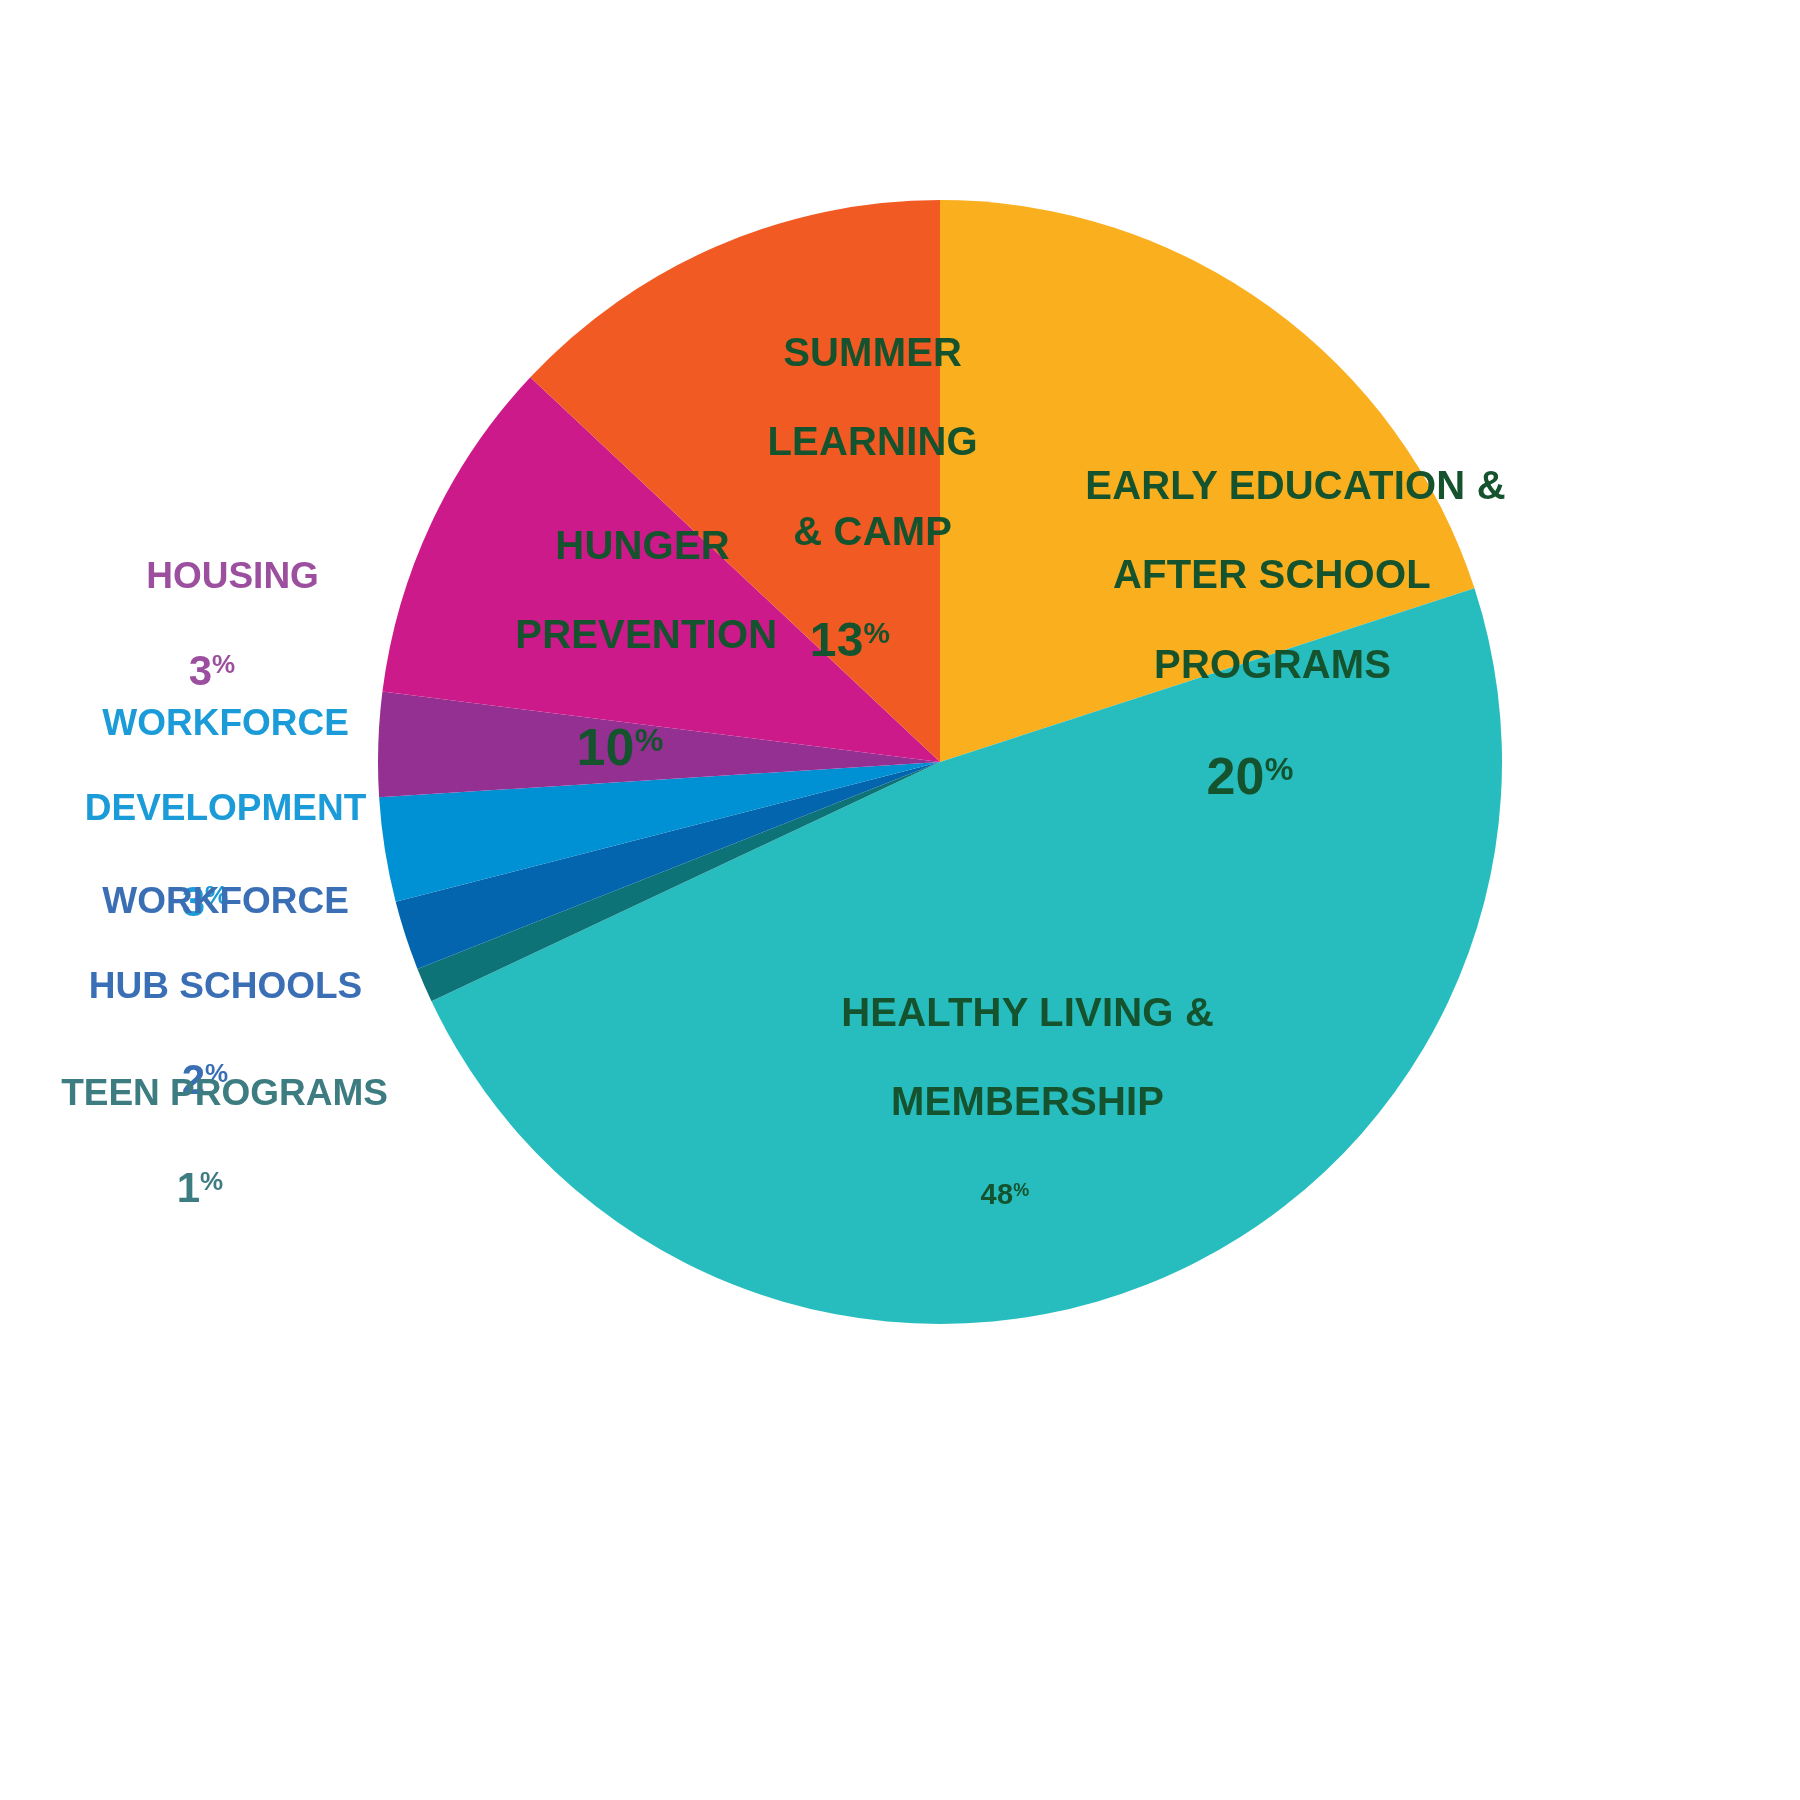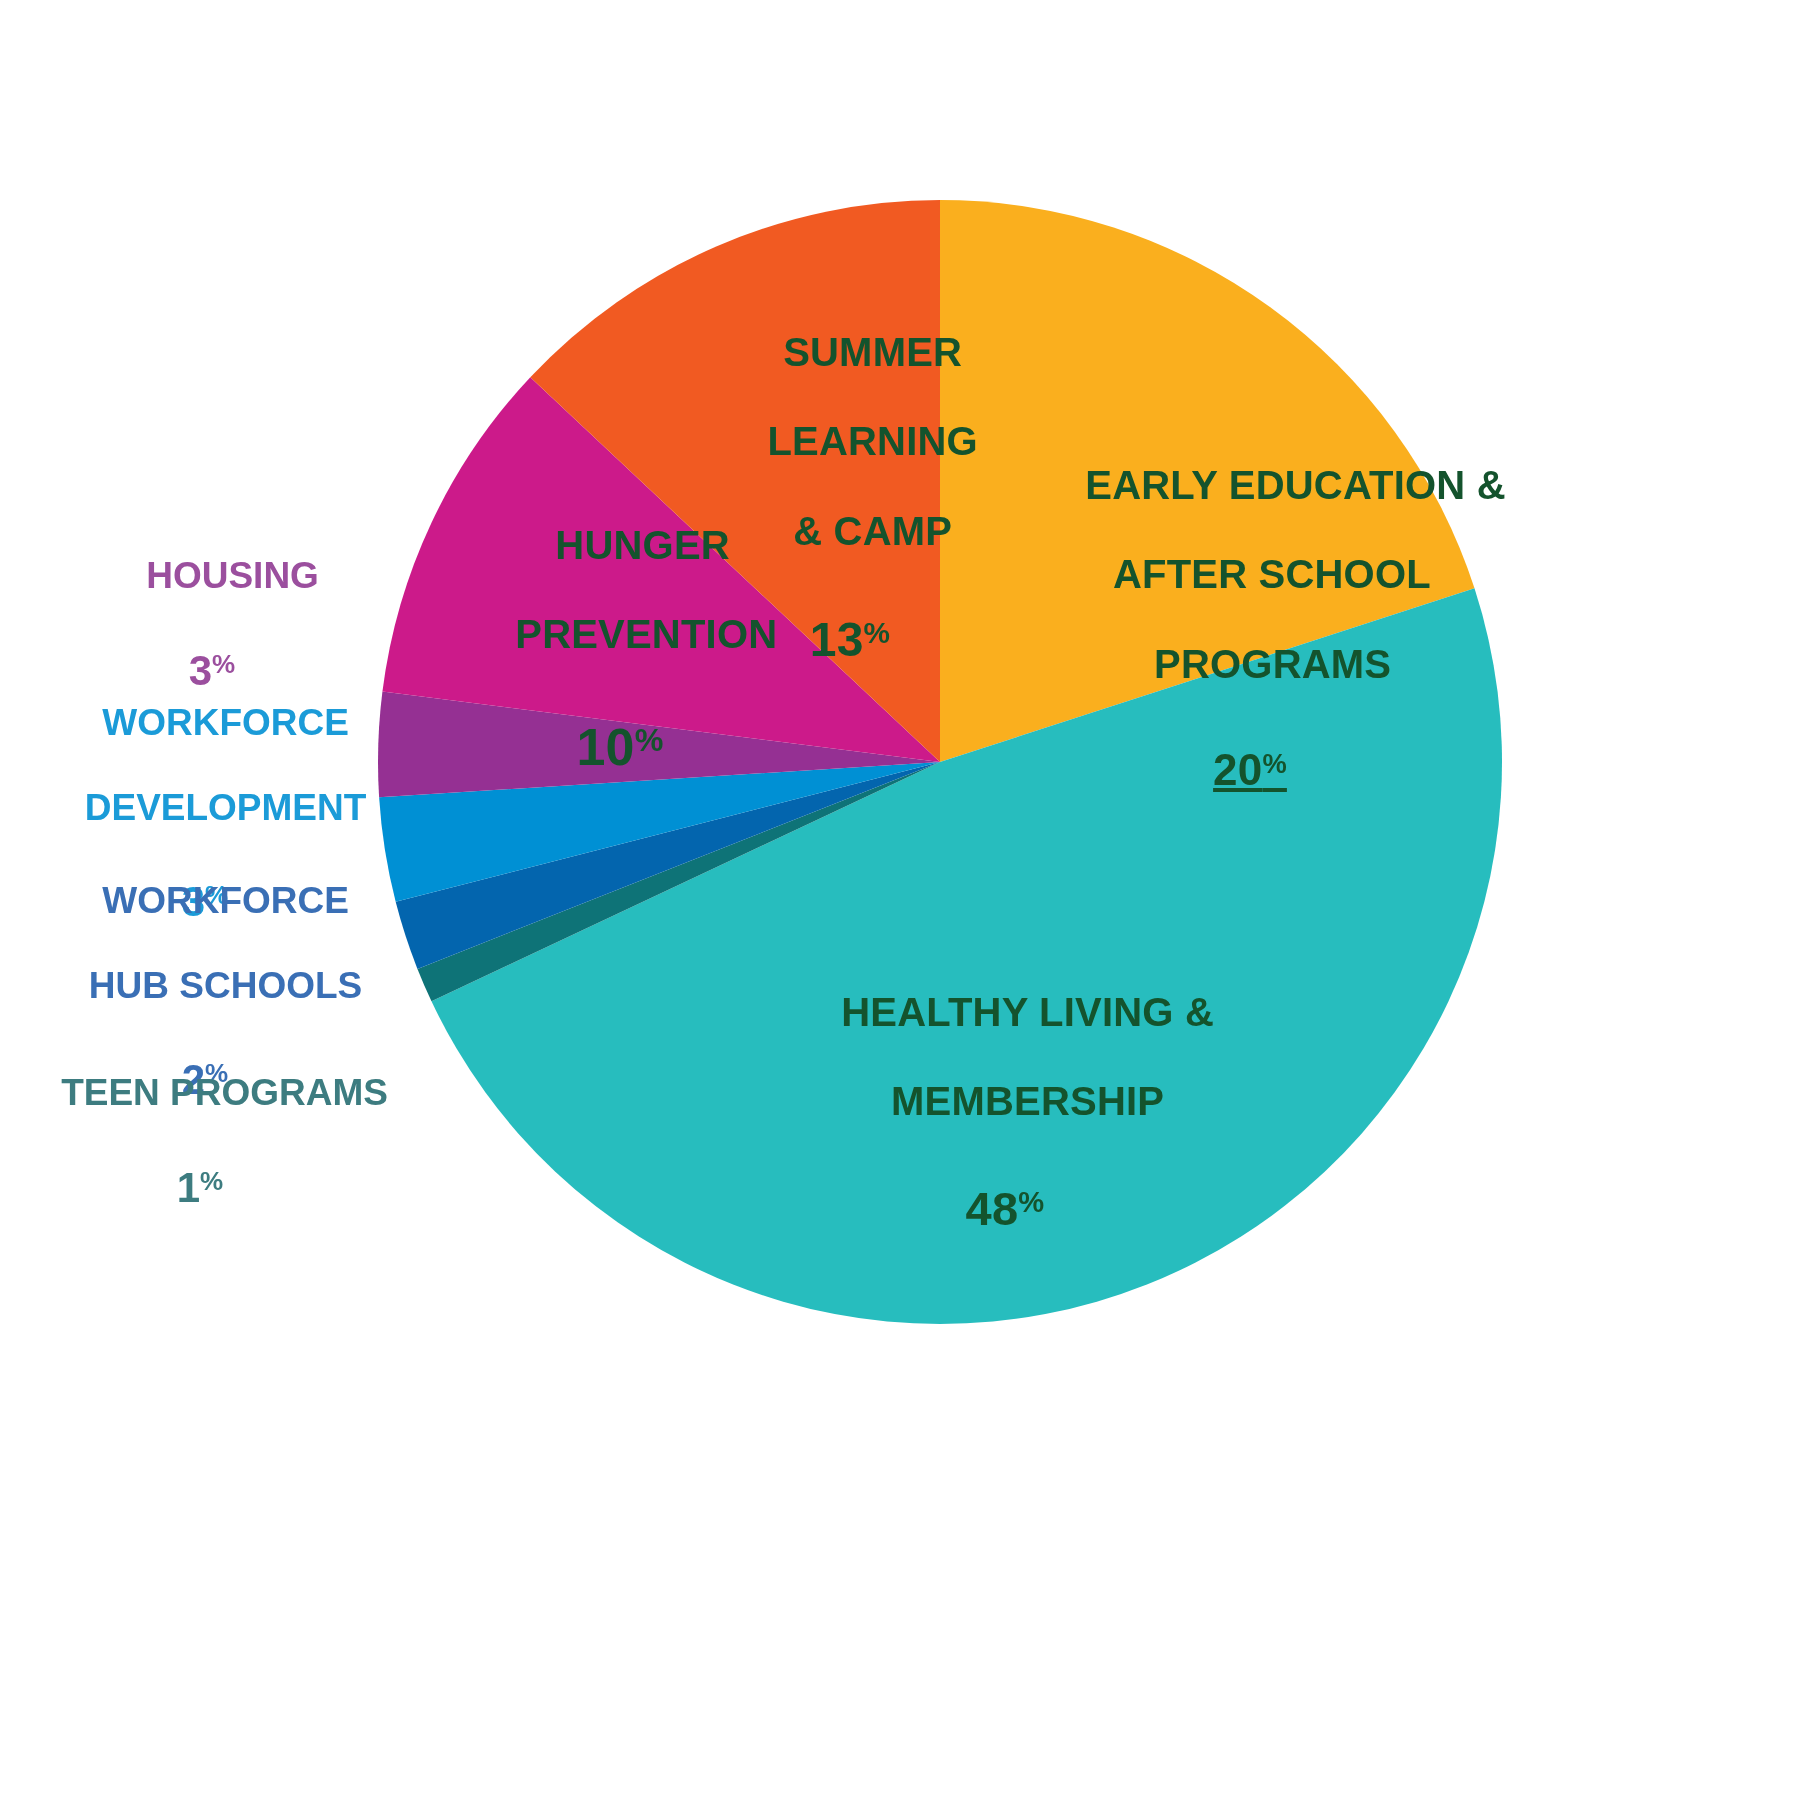--- a/index.html
+++ b/index.html
@@ -59,24 +59,24 @@
     font-size: 0.62em;
     vertical-align: 0.45em;
   }
 
   
   #label-early   { left: 1040px; top: 418px;  width: 420px; font-size: 40px; }
   #label-summer  { left: 700px;  top: 285px;  width: 300px; font-size: 40px; }
   #label-hunger  { left: 470px;  top: 478px;  width: 300px; font-size: 40px; }
   #label-healthy { left: 790px;  top: 945px;  width: 430px; font-size: 40px; }
 
-  #label-early .pct   { font-size: 44px; text-decoration: underline; }
+  #label-early .pct   { font-size: 52px; }
   #label-summer .pct  { font-size: 48px; }
   #label-hunger .pct  { font-size: 52px; }
-  #label-healthy .pct { font-size: 47px; }
+  #label-healthy .pct { font-size: 29px; }
 
   
   #ext-housing   { left: 62px;  top: 513px;  width: 300px; font-size: 37px; color: #9B4F9E; }
   #ext-workforce { left: 40px;  top: 660px;  width: 330px; font-size: 37px; color: #1B9BD8; }
   #ext-commhub   { left: 40px;  top: 838px;  width: 330px; font-size: 37px; color: #3A6FB5; }
   #ext-teen      { left: 20px;  top: 1030px; width: 360px; font-size: 37px; color: #3D7C80; text-align: center; }
 
   #ext-housing .pct   { font-size: 42px; }
   #ext-workforce .pct { font-size: 42px; }
   #ext-commhub .pct   { font-size: 42px; }

